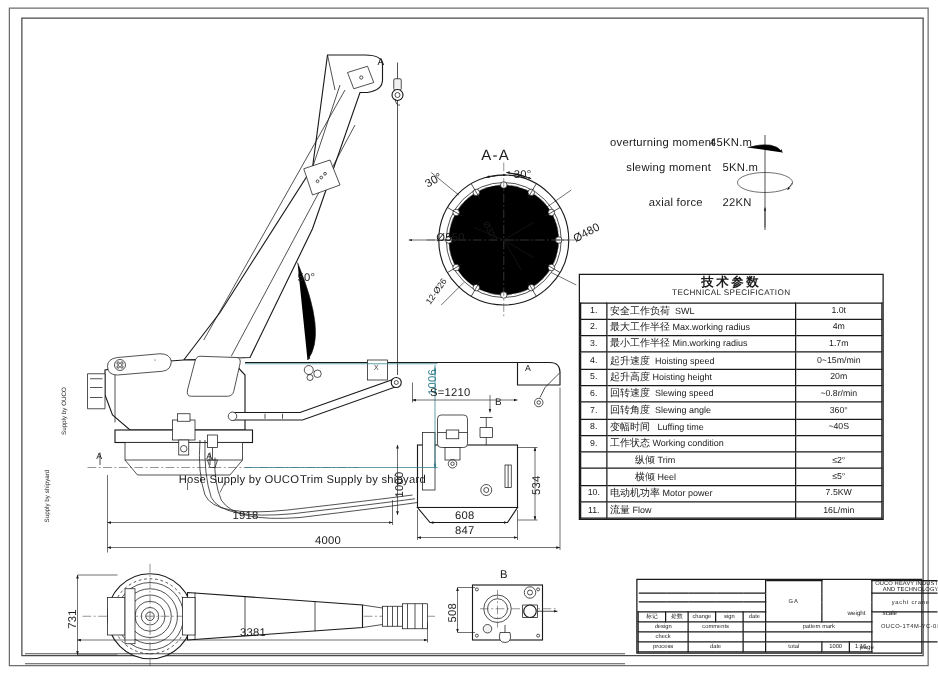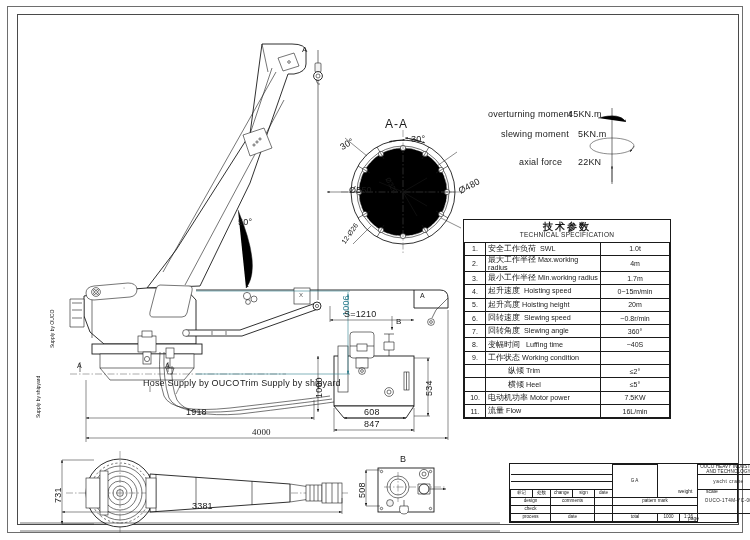--- a/index.html
+++ b/index.html
@@ -22,21 +22,21 @@
   .ln{stroke:#1a1a1a;fill:none;}
   .thin{stroke-width:.6;}
   .med{stroke-width:.9;}
   .dim{stroke:#1a1a1a;stroke-width:.5;}
   .cen{stroke:#555;stroke-width:.5;stroke-dasharray:7 2 1.5 2;}
   .cyan{stroke:#2f7f8f;stroke-width:.6;}
   .fillw{fill:#fff;}
   .fillg{fill:#f2f2f2;}
 
   
-  #spec{position:absolute;left:463px;top:219px;width:208px;
+  #spec{position:absolute;left:463px;top:219px;width:244px;
         border:1px solid #1a1a1a;box-sizing:border-box;background:#fff;}
   #spec table{border-collapse:collapse;width:100%;}
   #spec td{border:.6px solid #1a1a1a;padding:0 2px;height:12.3px;
            font-size:7.2px;line-height:1;vertical-align:middle;}
   #spec td.hd{border:none;text-align:center;height:auto;padding:2px 0 3px;}
   #spec .cn{font-size:8px;}
   #spec .num{width:16px;text-align:center;font-size:7px;}
   #spec .val{width:64px;text-align:center;font-size:7px;}
   #spec .ind{padding-left:22px;}
   .hd-cn{font-size:10px;font-weight:bold;letter-spacing:2px;}
@@ -379,21 +379,21 @@
   <div class="lbl dimtxt" style="left:501px;top:130px;">slewing moment</div>
   <div class="lbl dimtxt" style="left:578px;top:130px;">5KN.m</div>
   <div class="lbl dimtxt" style="left:519px;top:158px;">axial force</div>
   <div class="lbl dimtxt" style="left:578px;top:158px;">22KN</div>
 
   <div class="lbl dimtxt" style="left:218px;top:218px;padding-left:20px;">50°</div>
   <div class="lbl dimtxt" style="left:342px;top:316px;color:#2f7f8f;transform:rotate(-90deg);transform-origin:left top;">1006</div>
   <div class="lbl dimtxt" style="left:344px;top:310px;">S=1210</div>
   <div class="lbl dimtxt" style="left:396px;top:318px;font-size:8px;">B</div>
   <div class="lbl dimtxt" style="left:186px;top:408px;">1918</div>
-  <div class="lbl dimtxt" style="left:252px;top:428px;font-family:Liberation Serif, serif;">4000</div>
+  <div class="lbl dimtxt" style="left:252px;top:428px;">4000</div>
   <div class="lbl dimtxt" style="left:364px;top:408px;">608</div>
   <div class="lbl dimtxt" style="left:364px;top:420px;">847</div>
   <div class="lbl dimtxt" style="left:425px;top:396px;transform:rotate(-90deg);transform-origin:left top;">534</div>
   <div class="lbl dimtxt" style="left:315px;top:398px;transform:rotate(-90deg);transform-origin:left top;">1000</div>
 
   <div class="lbl dimtxt" style="left:143px;top:379px;">Hose Supply by OUCO</div>
   <div class="lbl dimtxt" style="left:240px;top:379px;">Trim Supply by shipyard</div>
   <div class="lbl tiny" style="left:36px;top:418px;transform:rotate(-90deg);transform-origin:left top;">Supply by shipyard</div>
   <div class="lbl tiny" style="left:50px;top:348px;transform:rotate(-90deg);transform-origin:left top;">Supply by OUCO</div>
 

